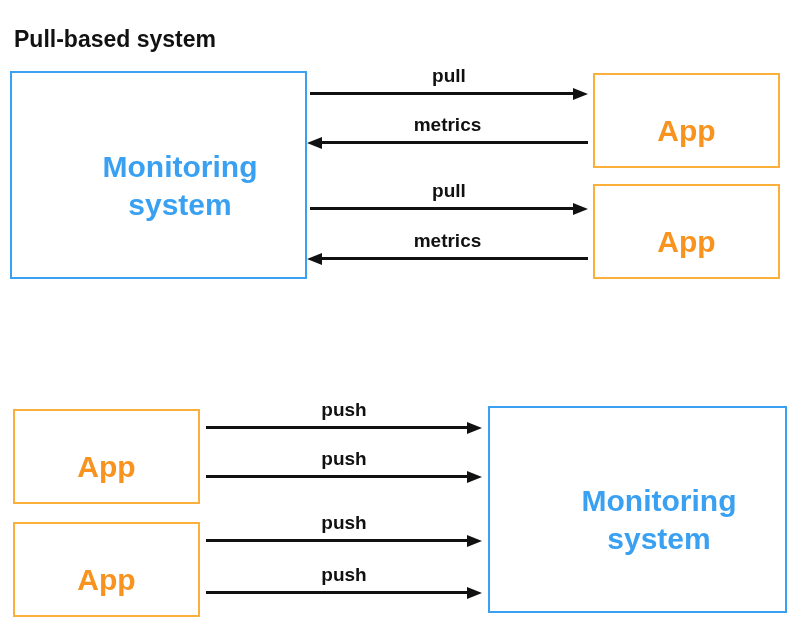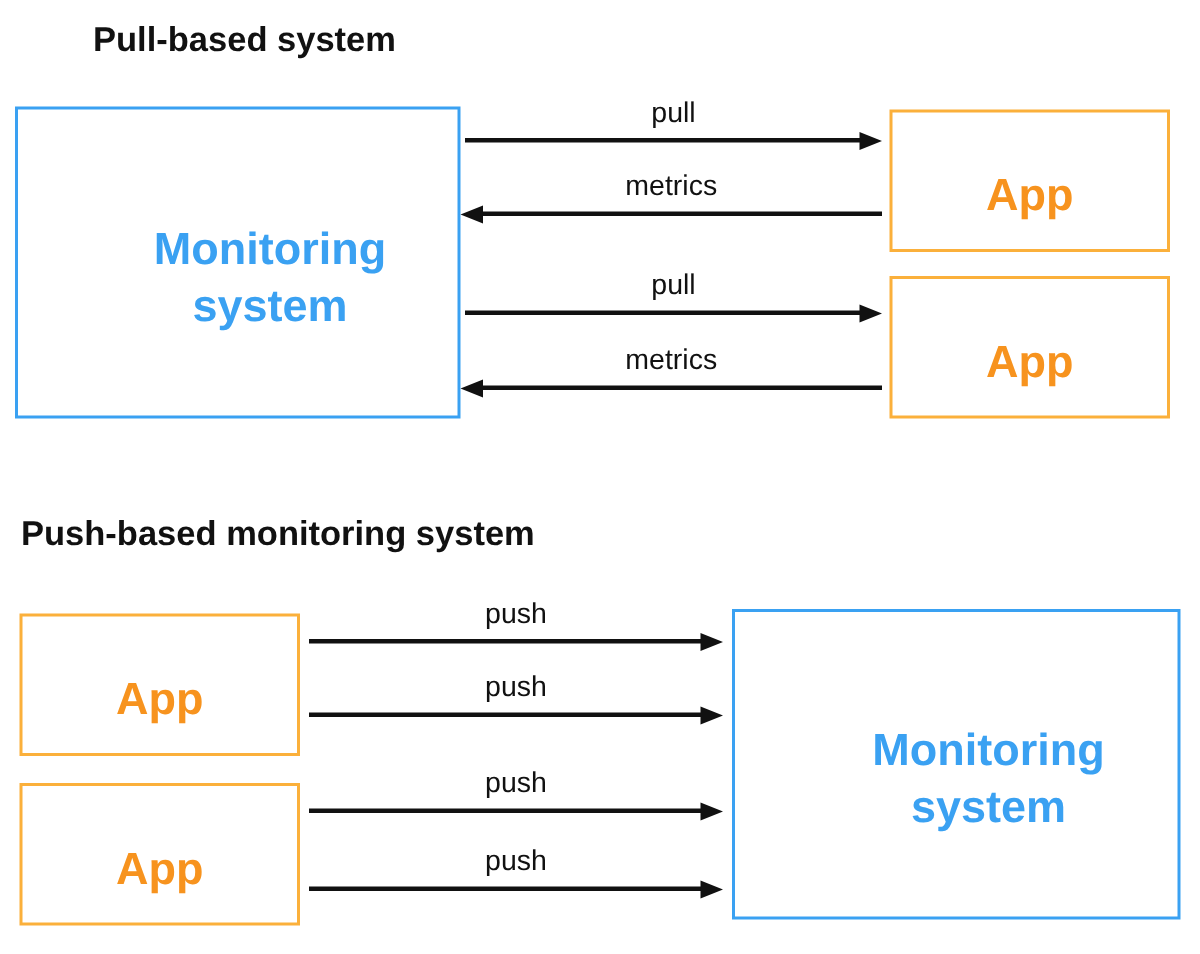--- a/index.html
+++ b/index.html
@@ -41,20 +41,21 @@
     font-weight:bold;
     font-size:30px;
     line-height:38px;
     margin-top:21px;
   }
   .box.blue .box-label{color:var(--blue);max-width:230px;}
   .box.orange .box-label{color:var(--orange-text);}
   .arrow{
     position:absolute;
     height:36px;
+    font-weight:bold;
   }
   .arrow .line{
     position:absolute;
     top:28px;
     height:3px;
     background:var(--ink);
   }
   .arrow.right .line{left:0;right:12px;}
   .arrow.left  .line{left:12px;right:0;}
   .arrow .head{
@@ -74,21 +75,21 @@
     font-size:19px;
     line-height:23px;
     color:var(--ink);
   }
 </style>
 </head>
 <body>
 
 <div class="canvas">
 
-  <h2 class="section-title" style="left:14px;top:12px;margin-left:48px;">Pull-based system</h2>
+  <h2 class="section-title" style="left:14px;top:25px;">Pull-based system</h2>
 
   <div class="box blue" style="left:10px;top:71px;width:297px;height:208px;">
     <span class="box-label">Monitoring system</span>
   </div>
 
   <div class="box orange" style="left:593px;top:73px;width:187px;height:95px;">
     <span class="box-label">App</span>
   </div>
 
   <div class="box orange" style="left:593px;top:184px;width:187px;height:95px;">
@@ -112,21 +113,20 @@
     <span class="line"></span>
     <span class="head"></span>
   </div>
 
   <div class="arrow left" style="left:307px;top:229px;width:281px;">
     <span class="arrow-label">metrics</span>
     <span class="line"></span>
     <span class="head"></span>
   </div>
 
-  <h2 class="section-title" style="left:14px;top:341px;">Push-based monitoring system</h2>
 
   <div class="box orange" style="left:13px;top:409px;width:187px;height:95px;">
     <span class="box-label">App</span>
   </div>
 
   <div class="box orange" style="left:13px;top:522px;width:187px;height:95px;">
     <span class="box-label">App</span>
   </div>
 
   <div class="box blue" style="left:488px;top:406px;width:299px;height:207px;">

